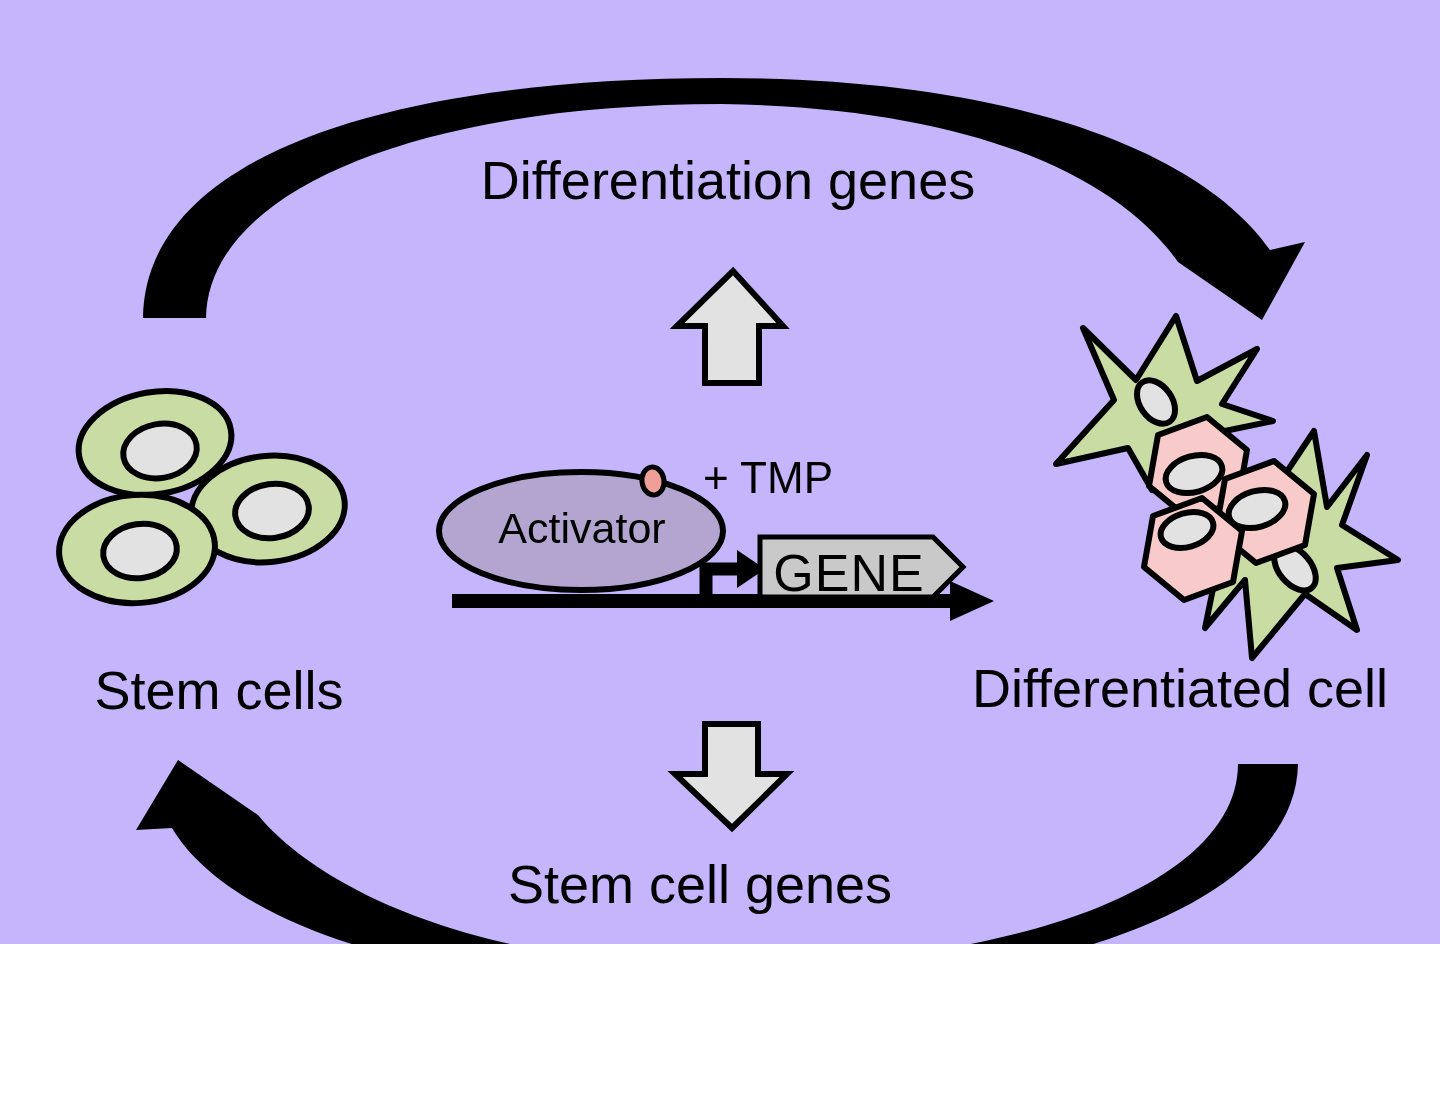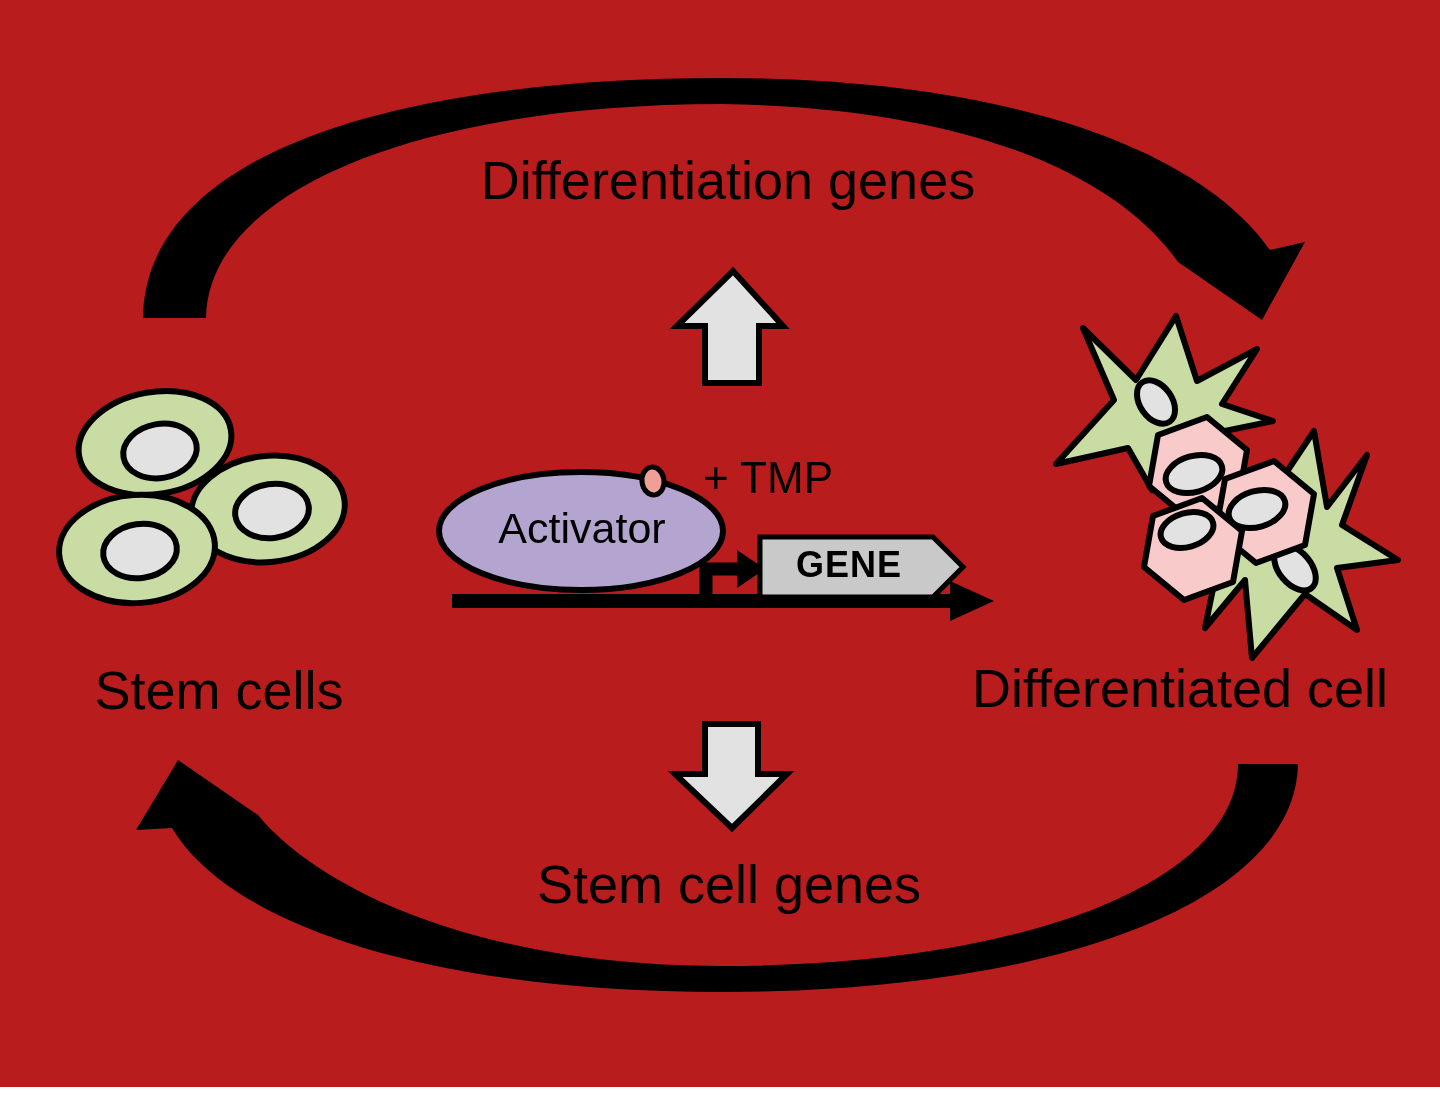--- a/index.html
+++ b/index.html
@@ -1,34 +1,34 @@
 <!DOCTYPE html>
 <html style="--ink: #000000; --stem-green: #c9dca3; --nucleus-gray: #e2e2e2; --hex-pink: #f9caca; --activator-purple: #b3a5d0; --tmp-salmon: #ef9f98; --gene-gray: #c9c9c9; --block-arrow-gray: #e2e2e2;"><head>
 <meta charset="utf-8">
 <style>
   html,body{margin:0;padding:0;background:#ffffff;}
   .stage{
     position:relative;
-    width:1440px;height:1087px;
-    background:#b91c1c;
+    width:1440px;height:944px;
+    background:#c4b5fd;
     font-family:"Liberation Sans", sans-serif;
     overflow:hidden;
   }
   .stage svg{position:absolute;left:0;top:0;}
   .label{
     position:absolute;
     color:var(--ink);
     white-space:nowrap;
     transform:translateX(-50%);
     line-height:1.05;
   }
   .label-big{font-size:54px;}
   .label-activator{font-size:43px;}
   .label-tmp{font-size:44px;margin-left:16px;}
-  .label-gene{font-size:36px;font-weight:bold;letter-spacing:1px;}
+  .label-gene{font-size:52px;font-weight:normal;letter-spacing:1px;}
   
   .ink-fill{fill:var(--ink);}
   .stem-body{fill:var(--stem-green);stroke:var(--ink);stroke-width:6;}
   .nucleus{fill:var(--nucleus-gray);stroke:var(--ink);stroke-width:6;}
   .hex-body{fill:var(--hex-pink);stroke:var(--ink);stroke-width:6;stroke-linejoin:round;}
   .star-body{fill:var(--stem-green);stroke:var(--ink);stroke-width:6;stroke-linejoin:round;}
   .block-arrow{fill:var(--block-arrow-gray);stroke:var(--ink);stroke-width:6;stroke-linejoin:miter;}
   .activator-body{fill:var(--activator-purple);stroke:var(--ink);stroke-width:6;}
   .tmp-body{fill:var(--tmp-salmon);stroke:var(--ink);stroke-width:5;}
   .gene-body{fill:var(--gene-gray);stroke:var(--ink);stroke-width:5;stroke-linejoin:miter;}
@@ -127,21 +127,21 @@
         <polygon class="ink-fill" points="737,550 737,588 765,569"></polygon>
       </g>
       <g>
         <polygon class="gene-body" points="760,537 933,537 963,567 933,597 760,597"></polygon>
       </g>
     </g>
   </svg>
 
   <div class="label label-big" style="left:728px;top:152px;">Differentiation genes</div>
 
-  <div class="label label-big" style="left:700px;top:856px;margin-left:29px;">Stem cell genes</div>
+  <div class="label label-big" style="left:700px;top:856px;">Stem cell genes</div>
 
   <div class="label label-big" style="left:219px;top:662px;">Stem cells</div>
 
   <div class="label label-big" style="left:1180px;top:660px;">Differentiated cell</div>
 
   <div class="label label-activator" style="left:582px;top:506px;">Activator</div>
 
   <div class="label label-tmp" style="left:752px;top:455px;">+ TMP</div>
 
   <div class="label label-gene" style="left:849px;top:546px;">GENE</div>

